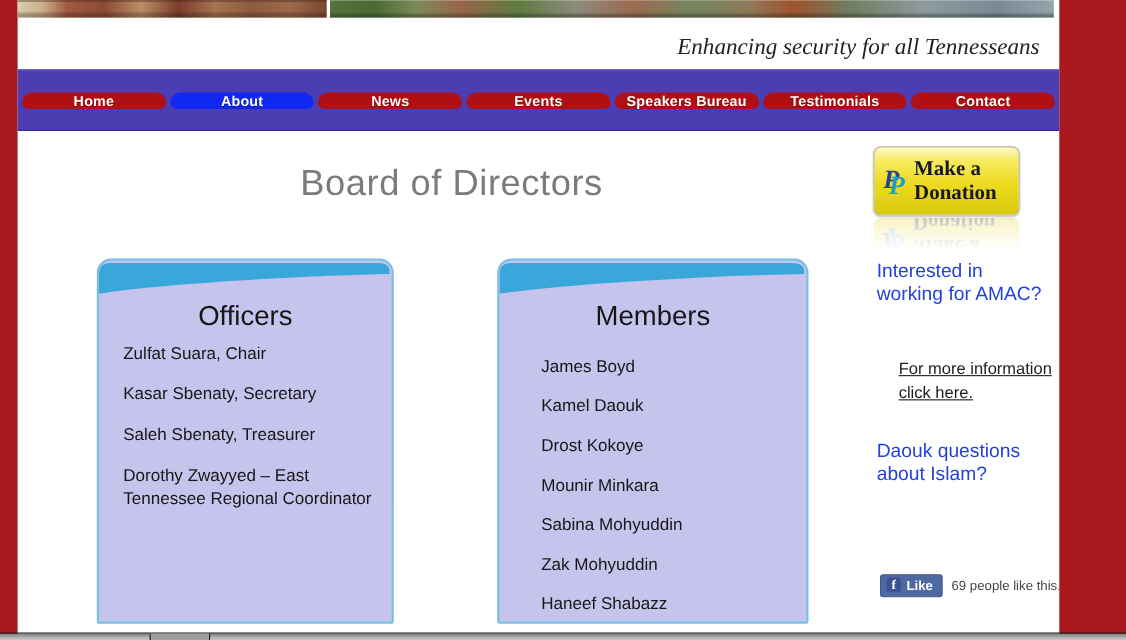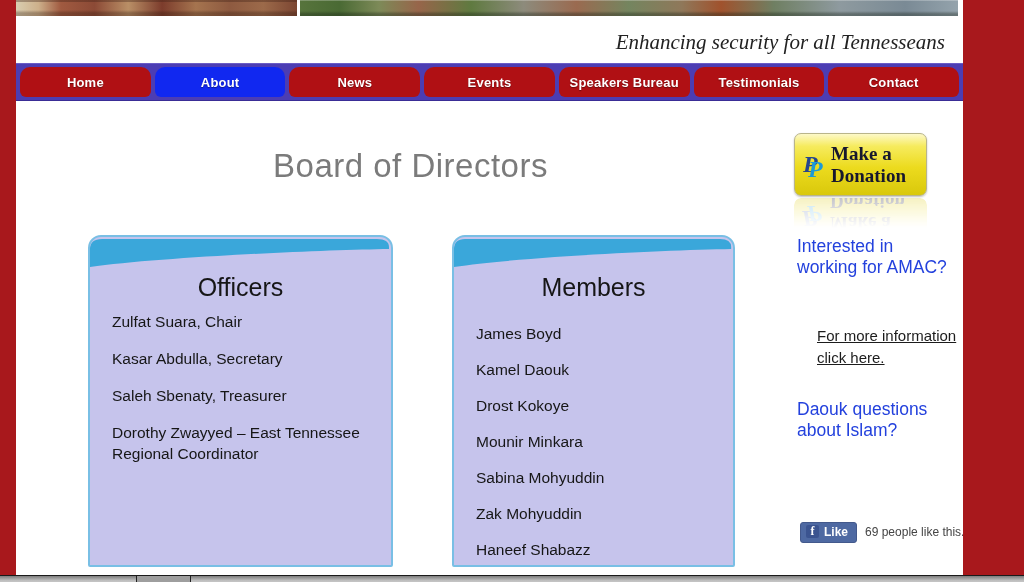--- a/index.html
+++ b/index.html
@@ -18,23 +18,23 @@
   .banner-photo.right { left:300px; width:658px;
     background:
       linear-gradient(180deg, rgba(255,255,255,.25) 0 1px, rgba(0,0,0,0) 1px 11px, rgba(20,30,20,.35) 14px 16px),
       linear-gradient(90deg,#57743c 0%,#4a6a34 6%,#7d8a58 12%,#97654a 18%,#5f7a40 26%,#8d8b7c 34%,#9a6a50 42%,#74855f 50%,#8f785a 58%,#a0522d 64%,#6f7f62 72%,#8e9a9f 82%,#7a8a95 92%,#94a3ac 100%);
   }
 
   .tagline { position:absolute; left:497px; top:30px; width:448px; text-align:right;
     font-family:"Liberation Serif", serif; font-style:italic; font-size:21px; color:#222; }
 
   
-  .nav { position:absolute; left:16px; top:63px; width:947px; height:38px;
+  .nav { position:absolute; left:16px; top:63px; width:947px; height:56px;
     background:var(--nav-purple,#4c3db3); display:flex; gap:4px; padding:4px 4px;
-    box-shadow:inset 0 1px 0 #6a5cc6, inset 0 -1px 0 #3a2d96; }
+    box-shadow:inset 0 1px 0 #6a5cc6, inset 0 -1px 0 #3a2d96;align-items:center; }
   .tab { flex:1; background:var(--tab-red,#b01014); color:#fff; font-size:13px; font-weight:bold;
     display:flex; align-items:center; justify-content:center;
     border-radius:10px 10px 6px 6px; cursor:pointer; letter-spacing:.2px;
     text-shadow:0 1px 1px rgba(0,0,0,.4); }
   .tab.active { background:var(--active-tab-blue,#1128f0); }
 
   .page-title { position:absolute; left:88px; top:147px; width:645px; text-align:center;
     font-size:33px; color:#7b7b7b; letter-spacing:.5px; }
 
   
@@ -51,26 +51,26 @@
   .pp-icon { position:relative; width:26px; height:32px; flex:0 0 26px;
     font-family:"Liberation Serif", serif; font-weight:bold; font-style:italic; font-size:24px; }
   .pp-icon .p1 { position:absolute; left:2px; top:2px; color:#25458e; }
   .pp-icon .p2 { position:absolute; left:7px; top:7px; color:#1d9ad6; }
   .donation-label { font-family:"Liberation Serif", serif; font-weight:bold; font-size:19px;
     line-height:22px; color:#17172e; width:84px; }
 
   
   .panel { position:absolute; top:235px; height:332px; background:var(--panel-bg,#c6c4ec);
     border:2px solid var(--panel-border,#79bfe5); border-radius:13px 13px 2px 2px; overflow:hidden; }
-  .panel.officers { left:88px; width:305px; }
+  .panel.officers { left:88px; width:270px; }
   .panel.members  { left:452px; width:283px; }
   .panel-swoosh { display:block; width:100%; height:30px; }
   .panel-title { text-align:center; font-size:25px; color:#161616; margin-top:6px; }
   .panel ul { list-style:none; margin-top:9px; padding:0 12px 0 22px; }
-  .panel.members ul { margin-top:21px; padding-left:22px; }
+  .panel.members ul { margin-top:21px; padding-left:38px; }
   .panel li { font-size:15.5px; line-height:21px; color:#161616; margin-bottom:16px; }
   .panel.members li { margin-bottom:15px; }
 
   
   .sb-heading { position:absolute; left:797px; width:152px; font-size:17.5px; line-height:21px;
     color:var(--link-blue,#2341dd); }
   .sb-heading.work { top:236px; }
   .sb-heading.islam { top:399px; }
   .sb-link { position:absolute; left:797px; width:152px; font-size:15px; line-height:22px;
     color:#1c1c1c; text-decoration:underline; cursor:pointer; }
@@ -131,21 +131,21 @@
     <span class="donation-label">Make a Donation</span>
   </div>
 
   <div class="panel officers">
     <svg class="panel-swoosh" viewBox="0 0 300 30" preserveAspectRatio="none">
       <path d="M0,30 L0,12 Q0,2 12,2 L286,2 Q298,2 298,10 L298,12 C230,13 70,20 0,30 Z" fill="var(--panel-header-blue,#3aa7da)"></path>
     </svg>
     <div class="panel-title">Officers</div>
     <ul>
         <li>Zulfat Suara, Chair</li>
-        <li>Kasar Abdulla, Secretary</li>
+        <li>Kasar Sbenaty, Secretary</li>
         <li>Saleh Sbenaty, Treasurer</li>
         <li>Dorothy Zwayyed –  East Tennessee Regional Coordinator</li>
       </ul>
   </div>
 
   <div class="panel members">
     <svg class="panel-swoosh" viewBox="0 0 300 30" preserveAspectRatio="none">
       <path d="M0,30 L0,12 Q0,2 12,2 L286,2 Q298,2 298,10 L298,12 C230,13 70,20 0,30 Z" fill="var(--panel-header-blue,#3aa7da)"></path>
     </svg>
     <div class="panel-title">Members</div>

